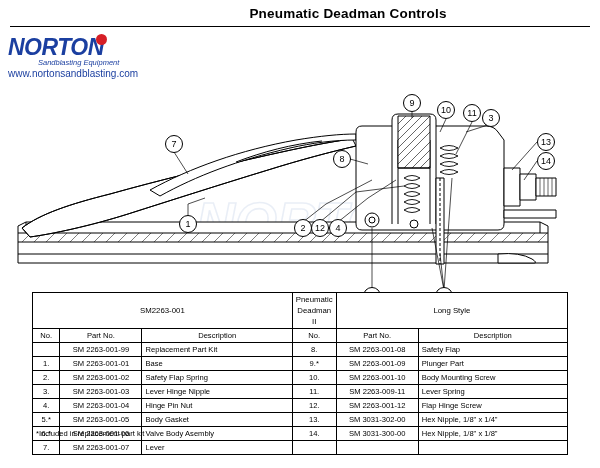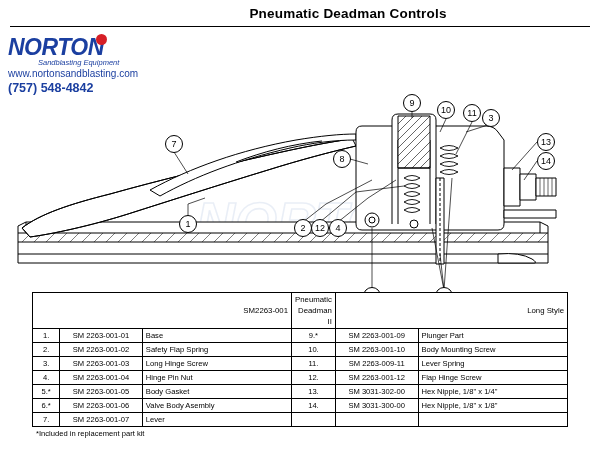--- a/index.html
+++ b/index.html
@@ -104,21 +104,21 @@
     color: #000;
   }
   .parts-table td, .parts-table th {
     border: 1px solid #000;
     padding: 1px 3px;
     font-weight: normal;
     height: 11px;
     line-height: 11px;
   }
   .hdr-row td {
-    text-align: right;
+    text-align: center;
     font-size: 7.8px;
     margin-top: 48px;
   }
   .colhdr td {
     text-align: center;
     font-size: 7.6px;
   }
   .c-no     { width: 22px;  text-align: center; }
   .c-part   { width: 85px;  text-align: center; }
   .c-desc   { width: 161px; padding-left: 5px; }
@@ -139,21 +139,20 @@
   <div class="title">Pneumatic Deadman Controls</div>
   <div class="title-rule"></div>
 
   <div class="logo-block">
     <div class="logo-word">
       <span>NORTON</span>
       <span class="dot"></span>
     </div>
     <div class="logo-sub">Sandblasting Equipment</div>
     <div class="logo-url">www.nortonsandblasting.com</div>
-    <div class="logo-phone">(757) 548-4842</div>
   </div>
 
   <svg id="drawing" width="600" height="264" viewBox="0 0 600 264">
 
     <g opacity="0.22">
       <text id="wm" x="196" y="212" font-family="Liberation Sans, sans-serif" font-size="54" font-weight="bold" font-style="italic" fill="none" stroke="#9fb4d8" stroke-width="1.6">NORTON</text>
       <text id="wmsub" x="250" y="232" font-family="Liberation Sans, sans-serif" font-size="14" font-style="italic" fill="#9fb4d8">Sandblasting Equipment</text>
     </g>
 
     <g stroke="#000" fill="none" stroke-width="1">
@@ -317,40 +316,56 @@
       </g>
   </svg>
 
   <table class="parts-table">
     <tbody>
       <tr class="hdr-row">
         <td colspan="3">SM2263-001</td>
         <td>Pneumatic Deadman II</td>
         <td colspan="2">Long Style</td>
       </tr>
+      <tr class="colhdr">
+        <td class="c-no">No.</td>
+        <td class="c-part">Part No.</td>
+        <td class="c-desc" style="text-align:center">Description</td>
+        <td class="c-no">No.</td>
+        <td class="c-part">Part No.</td>
+        <td class="c-desc" style="text-align:center">Description</td>
+      </tr>
+      <tr>
+        <td class="c-no"></td>
+        <td class="c-part">SM 2263-001-99</td>
+        <td class="c-desc">Replacement Part Kit</td>
+        <td class="c-no">8.</td>
+        <td class="c-part">SM 2263-001-08</td>
+        <td class="c-desc">Safety Flap</td>
+      </tr>
       <tr>
         <td class="c-no">1.</td>
         <td class="c-part">SM 2263-001-01</td>
         <td class="c-desc">Base</td>
         <td class="c-no">9.*</td>
         <td class="c-part">SM 2263-001-09</td>
         <td class="c-desc">Plunger Part</td>
       </tr>
       <tr>
         <td class="c-no">2.</td>
         <td class="c-part">SM 2263-001-02</td>
         <td class="c-desc">Safety Flap Spring</td>
         <td class="c-no">10.</td>
         <td class="c-part">SM 2263-001-10</td>
         <td class="c-desc">Body Mounting Screw</td>
       </tr>
       <tr>
         <td class="c-no">3.</td>
         <td class="c-part">SM 2263-001-03</td>
-        <td class="c-desc">Long Hinge Screw</td>
+        <td class="c-desc">Lever Hinge Nipple</td>
         <td class="c-no">11.</td>
         <td class="c-part">SM 2263-009-11</td>
         <td class="c-desc">Lever Spring</td>
       </tr>
       <tr>
         <td class="c-no">4.</td>
         <td class="c-part">SM 2263-001-04</td>
         <td class="c-desc">Hinge Pin Nut</td>
         <td class="c-no">12.</td>
         <td class="c-part">SM 2263-001-12</td>

